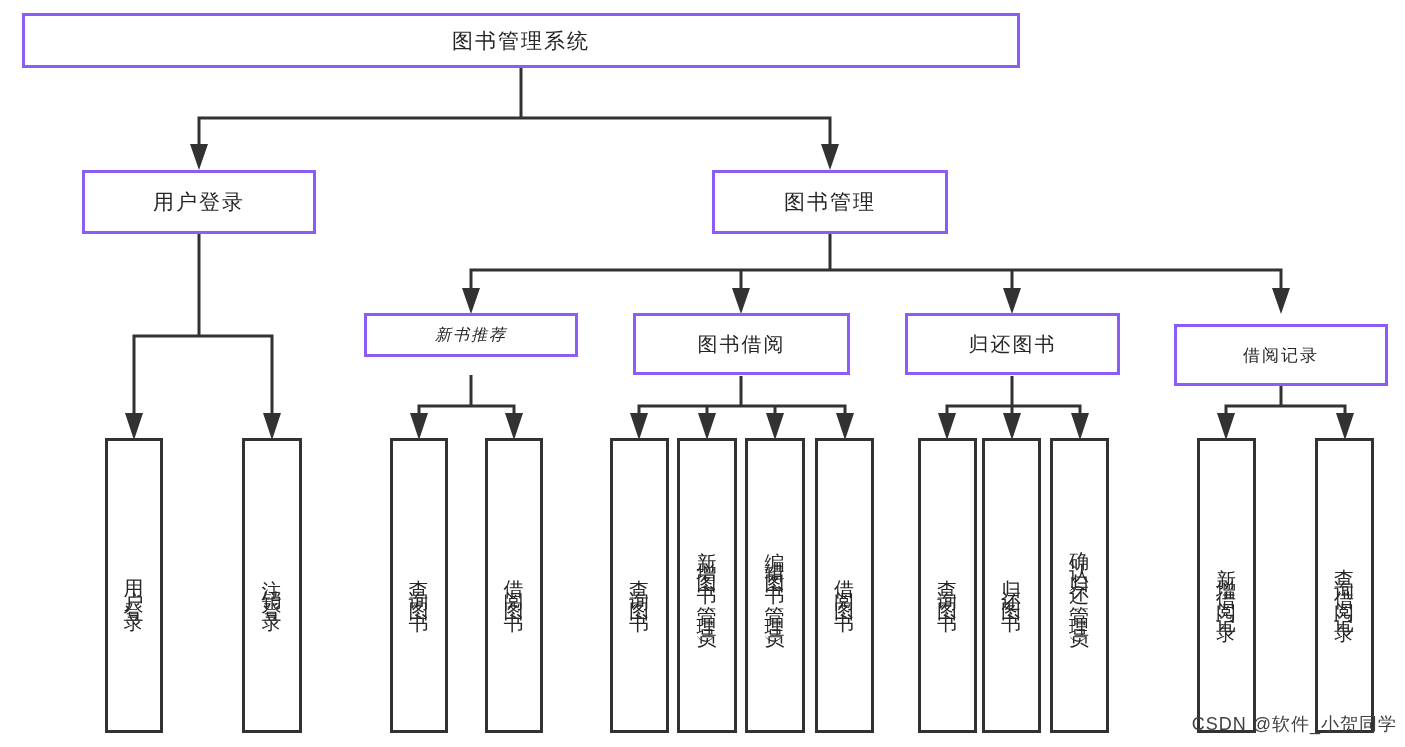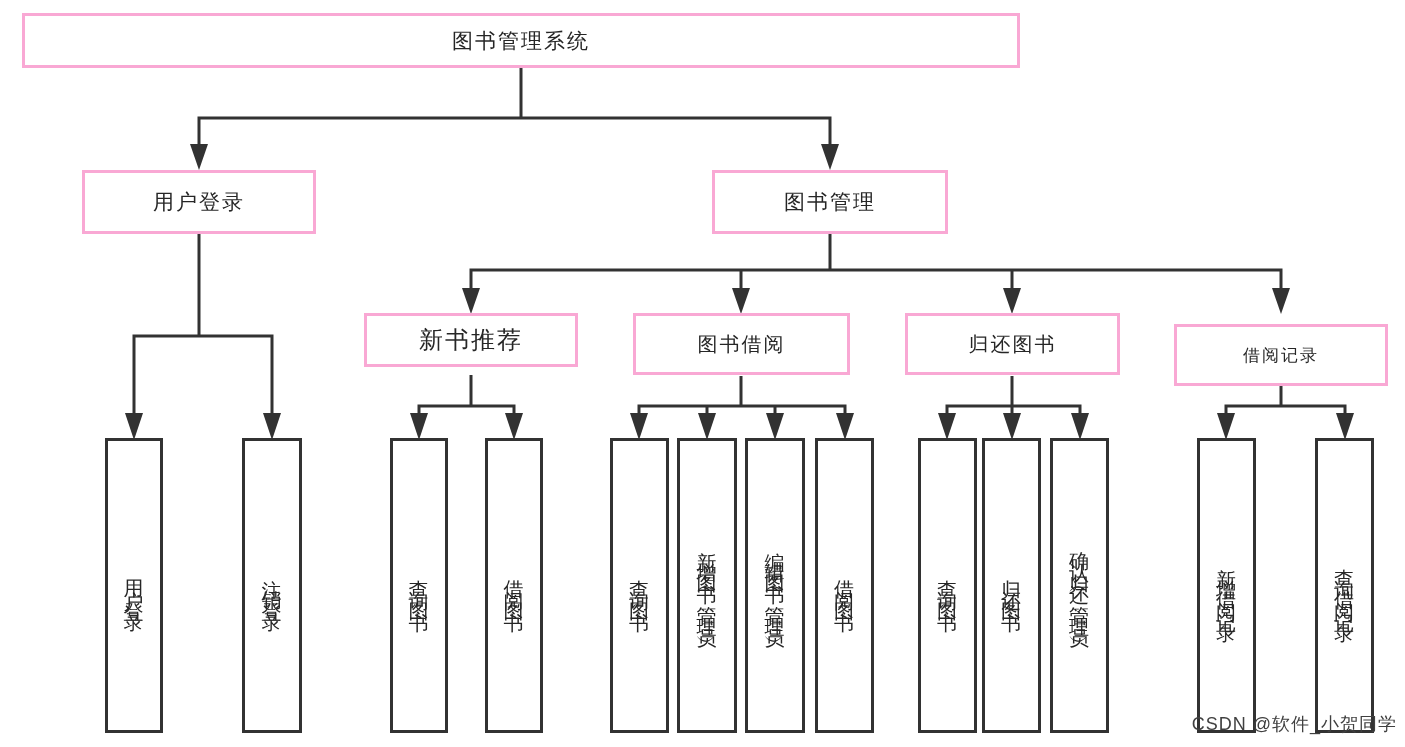--- a/index.html
+++ b/index.html
@@ -12,21 +12,21 @@
     overflow: hidden;
   }
   svg.connectors {
     position: absolute;
     left: 0; top: 0;
     width: 1405px; height: 747px;
   }
   .hbox {
     position: absolute;
     box-sizing: border-box;
-    border: 3px solid #f9a8d4;
+    border: 3px solid #8b5cf6;
     background: #ffffff;
     display: flex;
     align-items: center;
     justify-content: center;
     color: #262626;
     font-size: 21px;
     letter-spacing: 2px;
     white-space: nowrap;
   }
   .vbox {
@@ -101,21 +101,21 @@
     <span>图书管理系统</span>
   </div>
 
   <div class="hbox" style="left:82px; top:170px; width:234px; height:64px;">
     <span>用户登录</span>
   </div>
   <div class="hbox" style="left:712px; top:170px; width:236px; height:64px;text-align:center;">
     <span>图书管理</span>
   </div>
 
-  <div class="hbox" style="left:364px; top:313px; width:214px; height:54px; font-size:24px;">
+  <div class="hbox" style="left:364px; top:313px; width:214px; height:44px; font-size:16px;font-style:italic;">
     <span>新书推荐</span>
   </div>
   <div class="hbox" style="left:633px; top:313px; width:217px; height:62px; font-size:20px;align-items:center;">
     <span>图书借阅</span>
   </div>
   <div class="hbox" style="left:905px; top:313px; width:215px; height:62px; font-size:20px;">
     <span>归还图书</span>
   </div>
   <div class="hbox" style="left:1174px; top:324px; width:214px; height:62px; font-size:17px;">
     <span>借阅记录</span>

